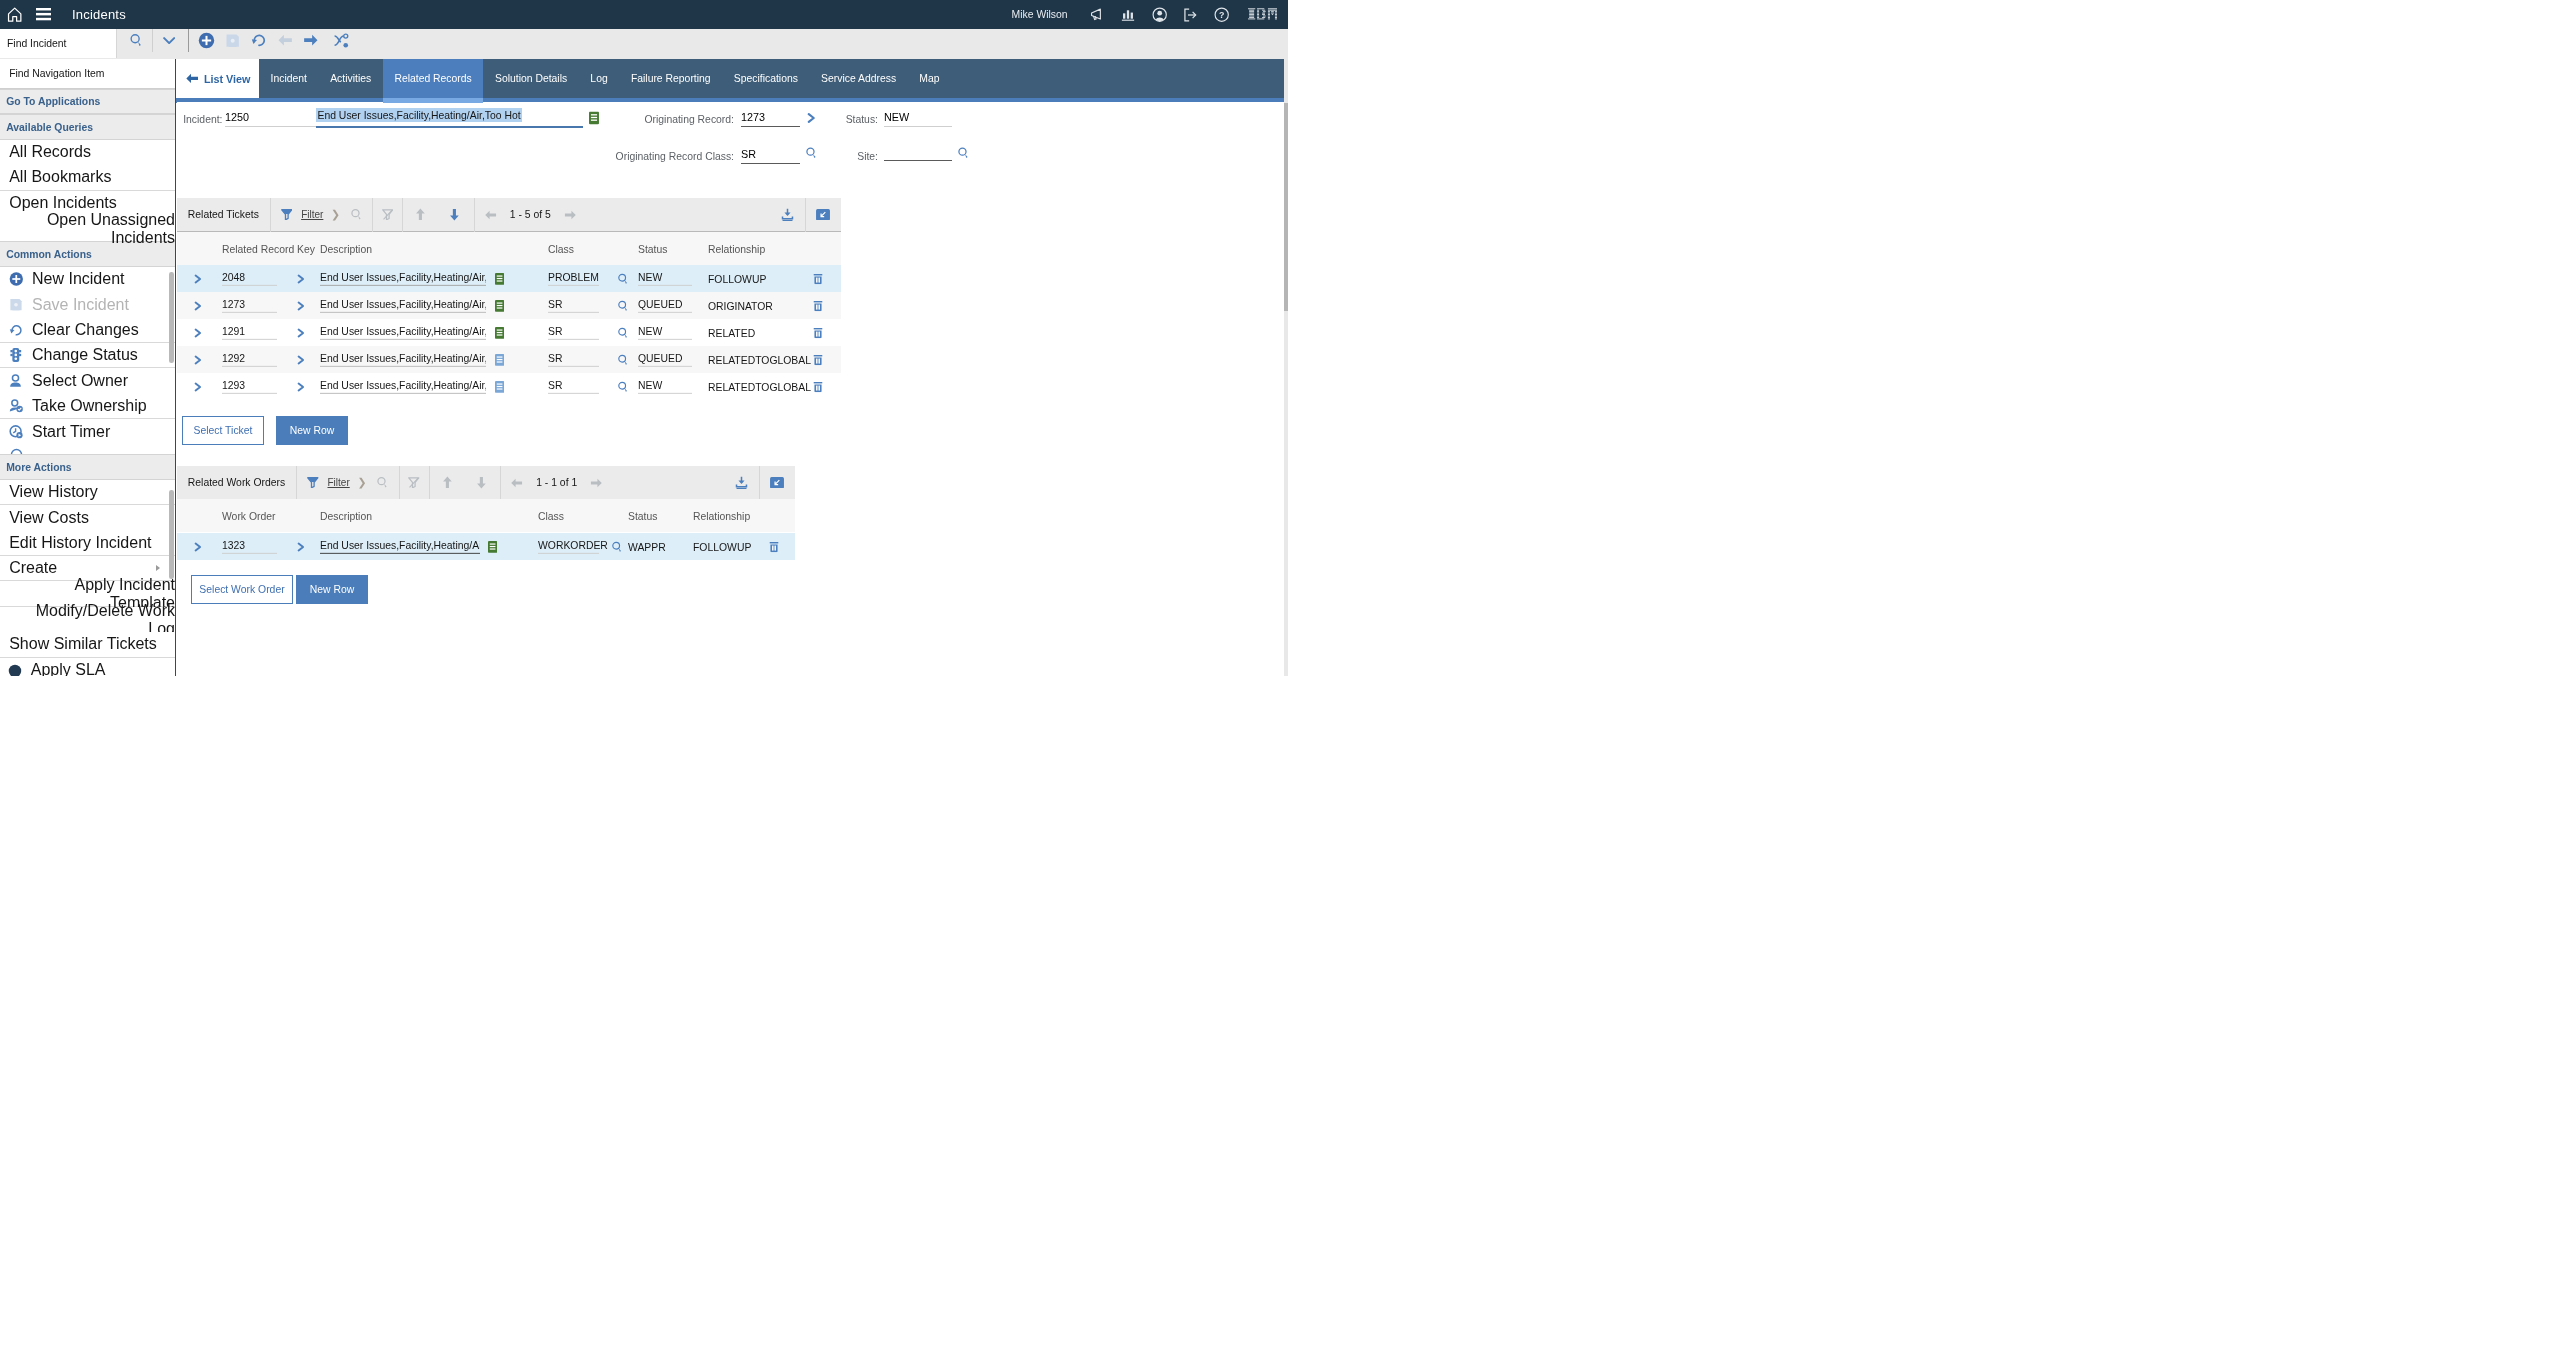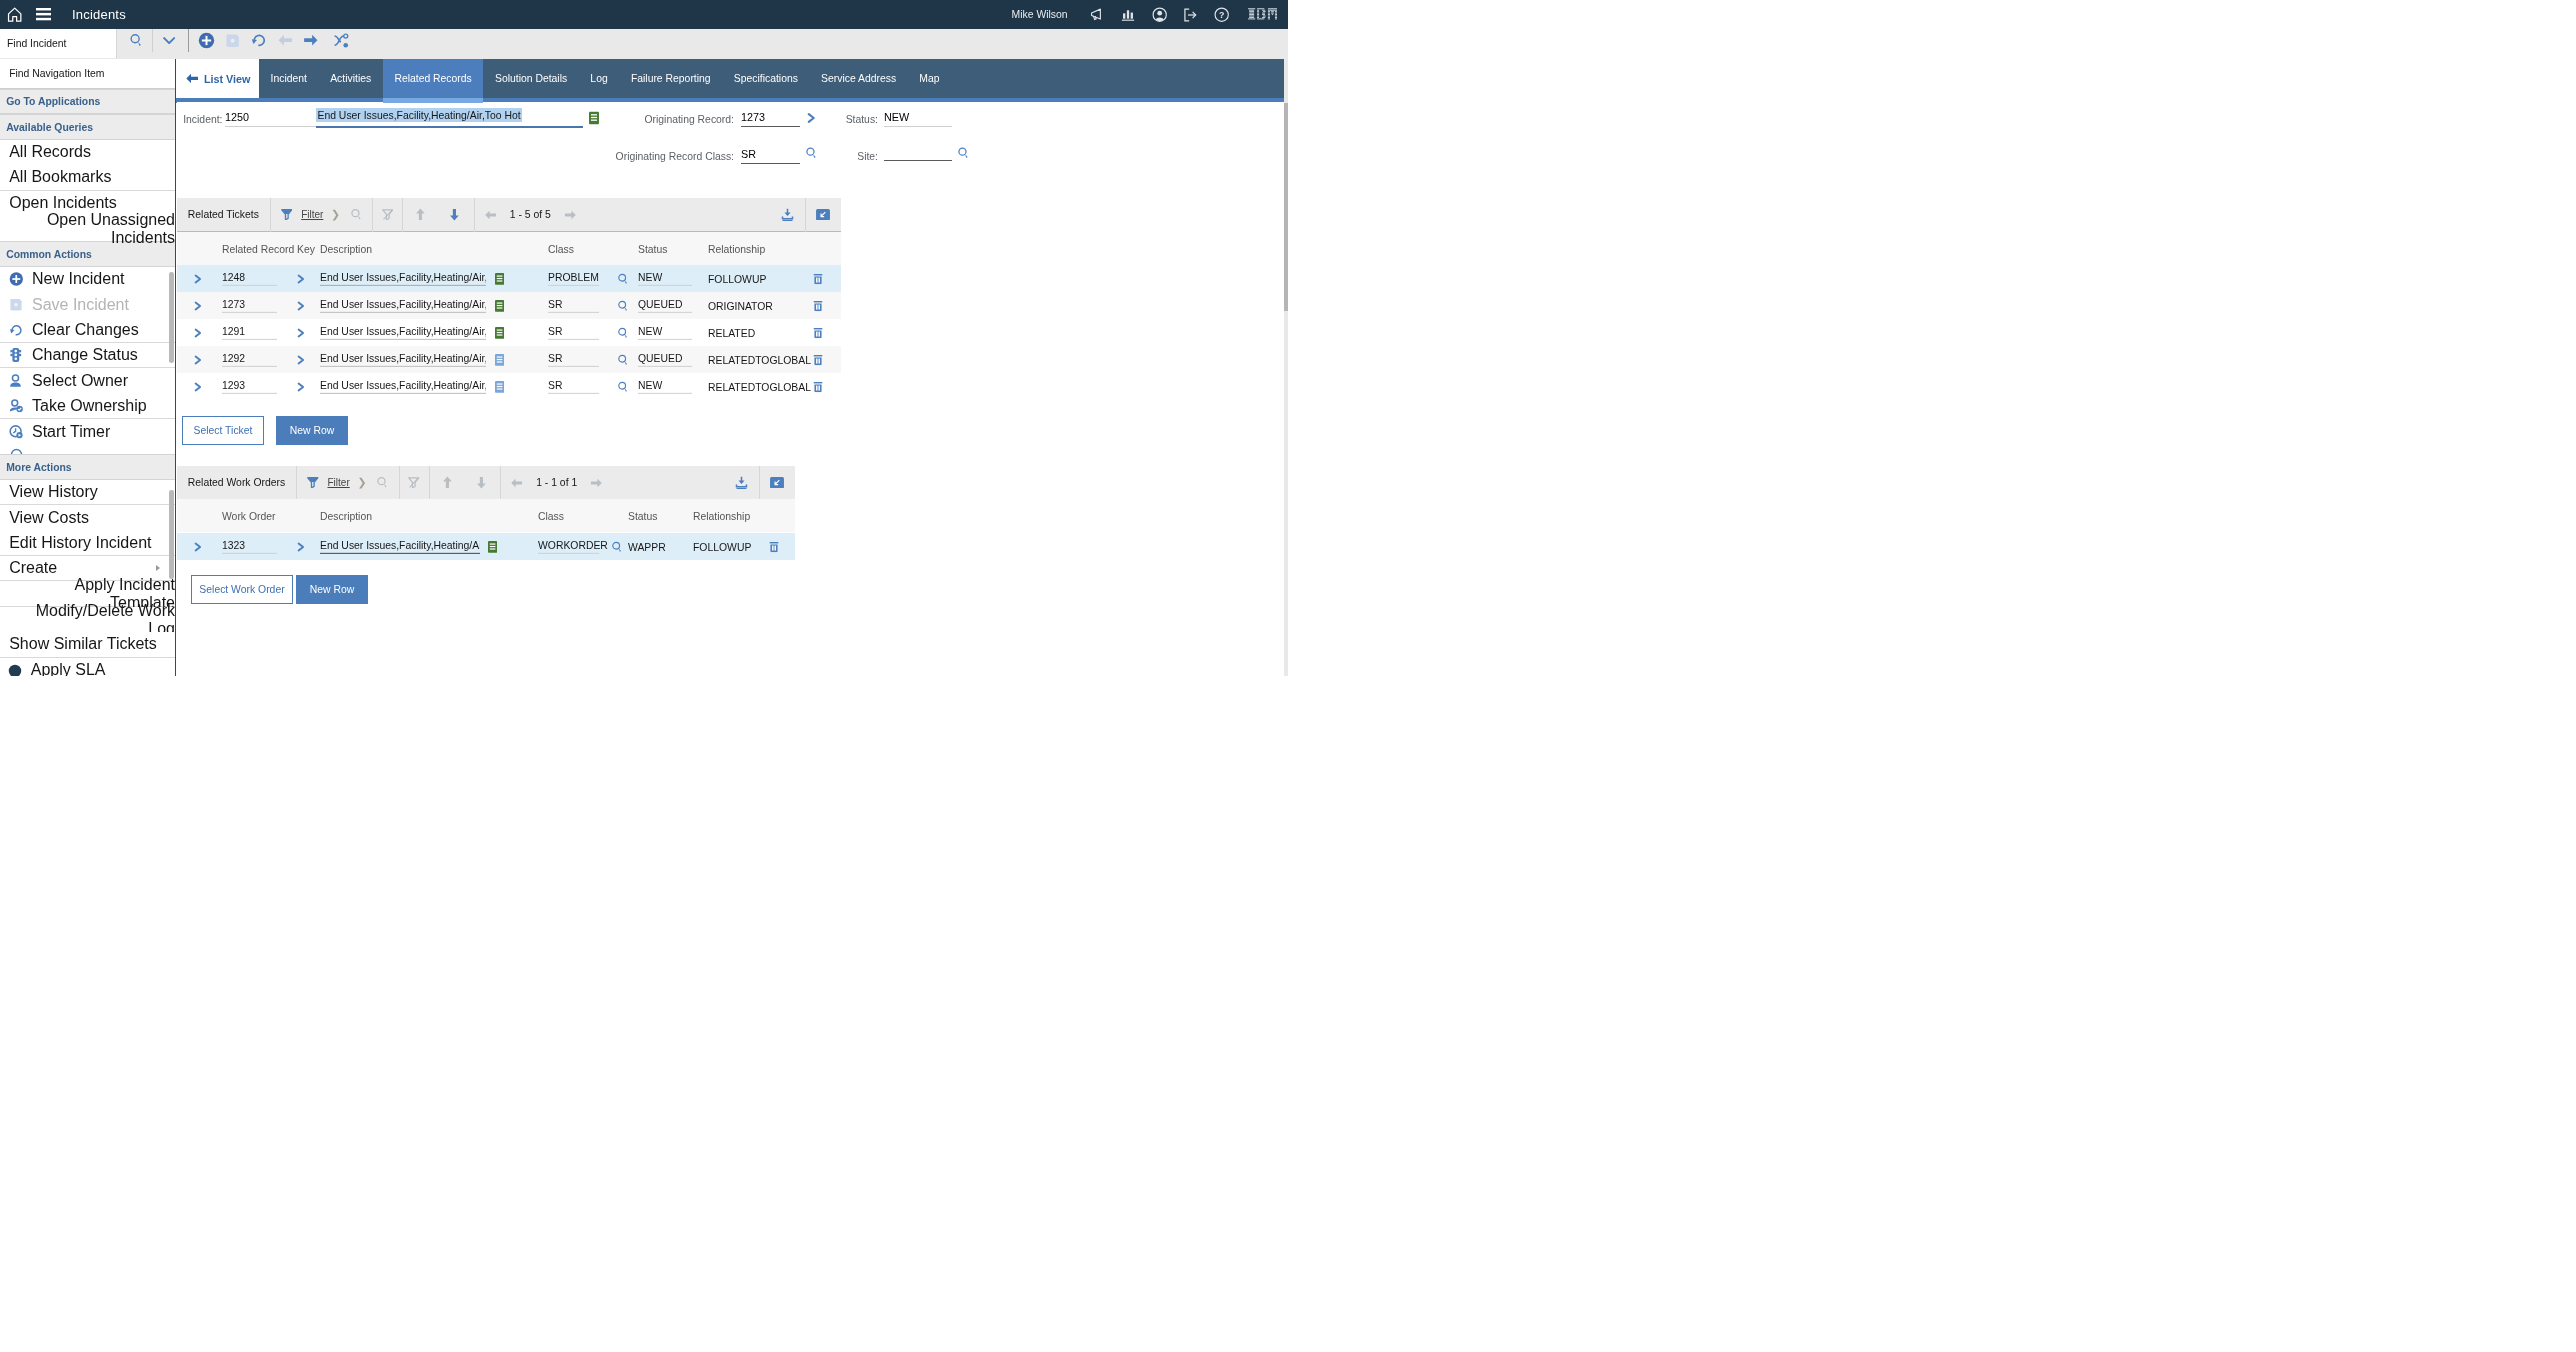--- a/index.html
+++ b/index.html
@@ -517,21 +517,21 @@
       <span class="th" style="left:461px;">Status</span>
       <span class="th" style="left:531px;">Relationship</span>
     </div>
 
     <div class="trow sel" style="left:0; top:163px; width:664px;">
       <span class="cicn blue" style="left:17px;">
           <svg width="7.7" height="10" viewBox="0 0 12 14">
             <path d="M2.5 1.5 L9.5 7 L2.5 12.5" fill="none" stroke="currentColor" stroke-width="3" stroke-linecap="round" stroke-linejoin="round"></path>
           </svg>
         </span>
-      <span class="cell uline-light" style="left:45px; width:55px; padding-bottom:2.3px;">1248</span>
+      <span class="cell uline-light" style="left:45px; width:55px; padding-bottom:2.3px;">2048</span>
       <span class="cicn blue" style="left:120px;">
           <svg width="7.7" height="10" viewBox="0 0 12 14">
             <path d="M2.5 1.5 L9.5 7 L2.5 12.5" fill="none" stroke="currentColor" stroke-width="3" stroke-linecap="round" stroke-linejoin="round"></path>
           </svg>
         </span>
       <span class="cell trunc" style="left:143px; width:166px; border-bottom:0.8px solid #a8a8a8; padding-bottom:2.3px;">End User Issues,Facility,Heating/Air,Too</span>
       <span class="cicn" style="left:318px;">
           <svg width="9.2" height="12.3" viewBox="0 0 13 17">
             <rect width="13" height="17" rx="1.5" fill="#467a33"></rect>
             <rect x="2.5" y="3.5" width="8" height="1.7" fill="#fff"></rect>

